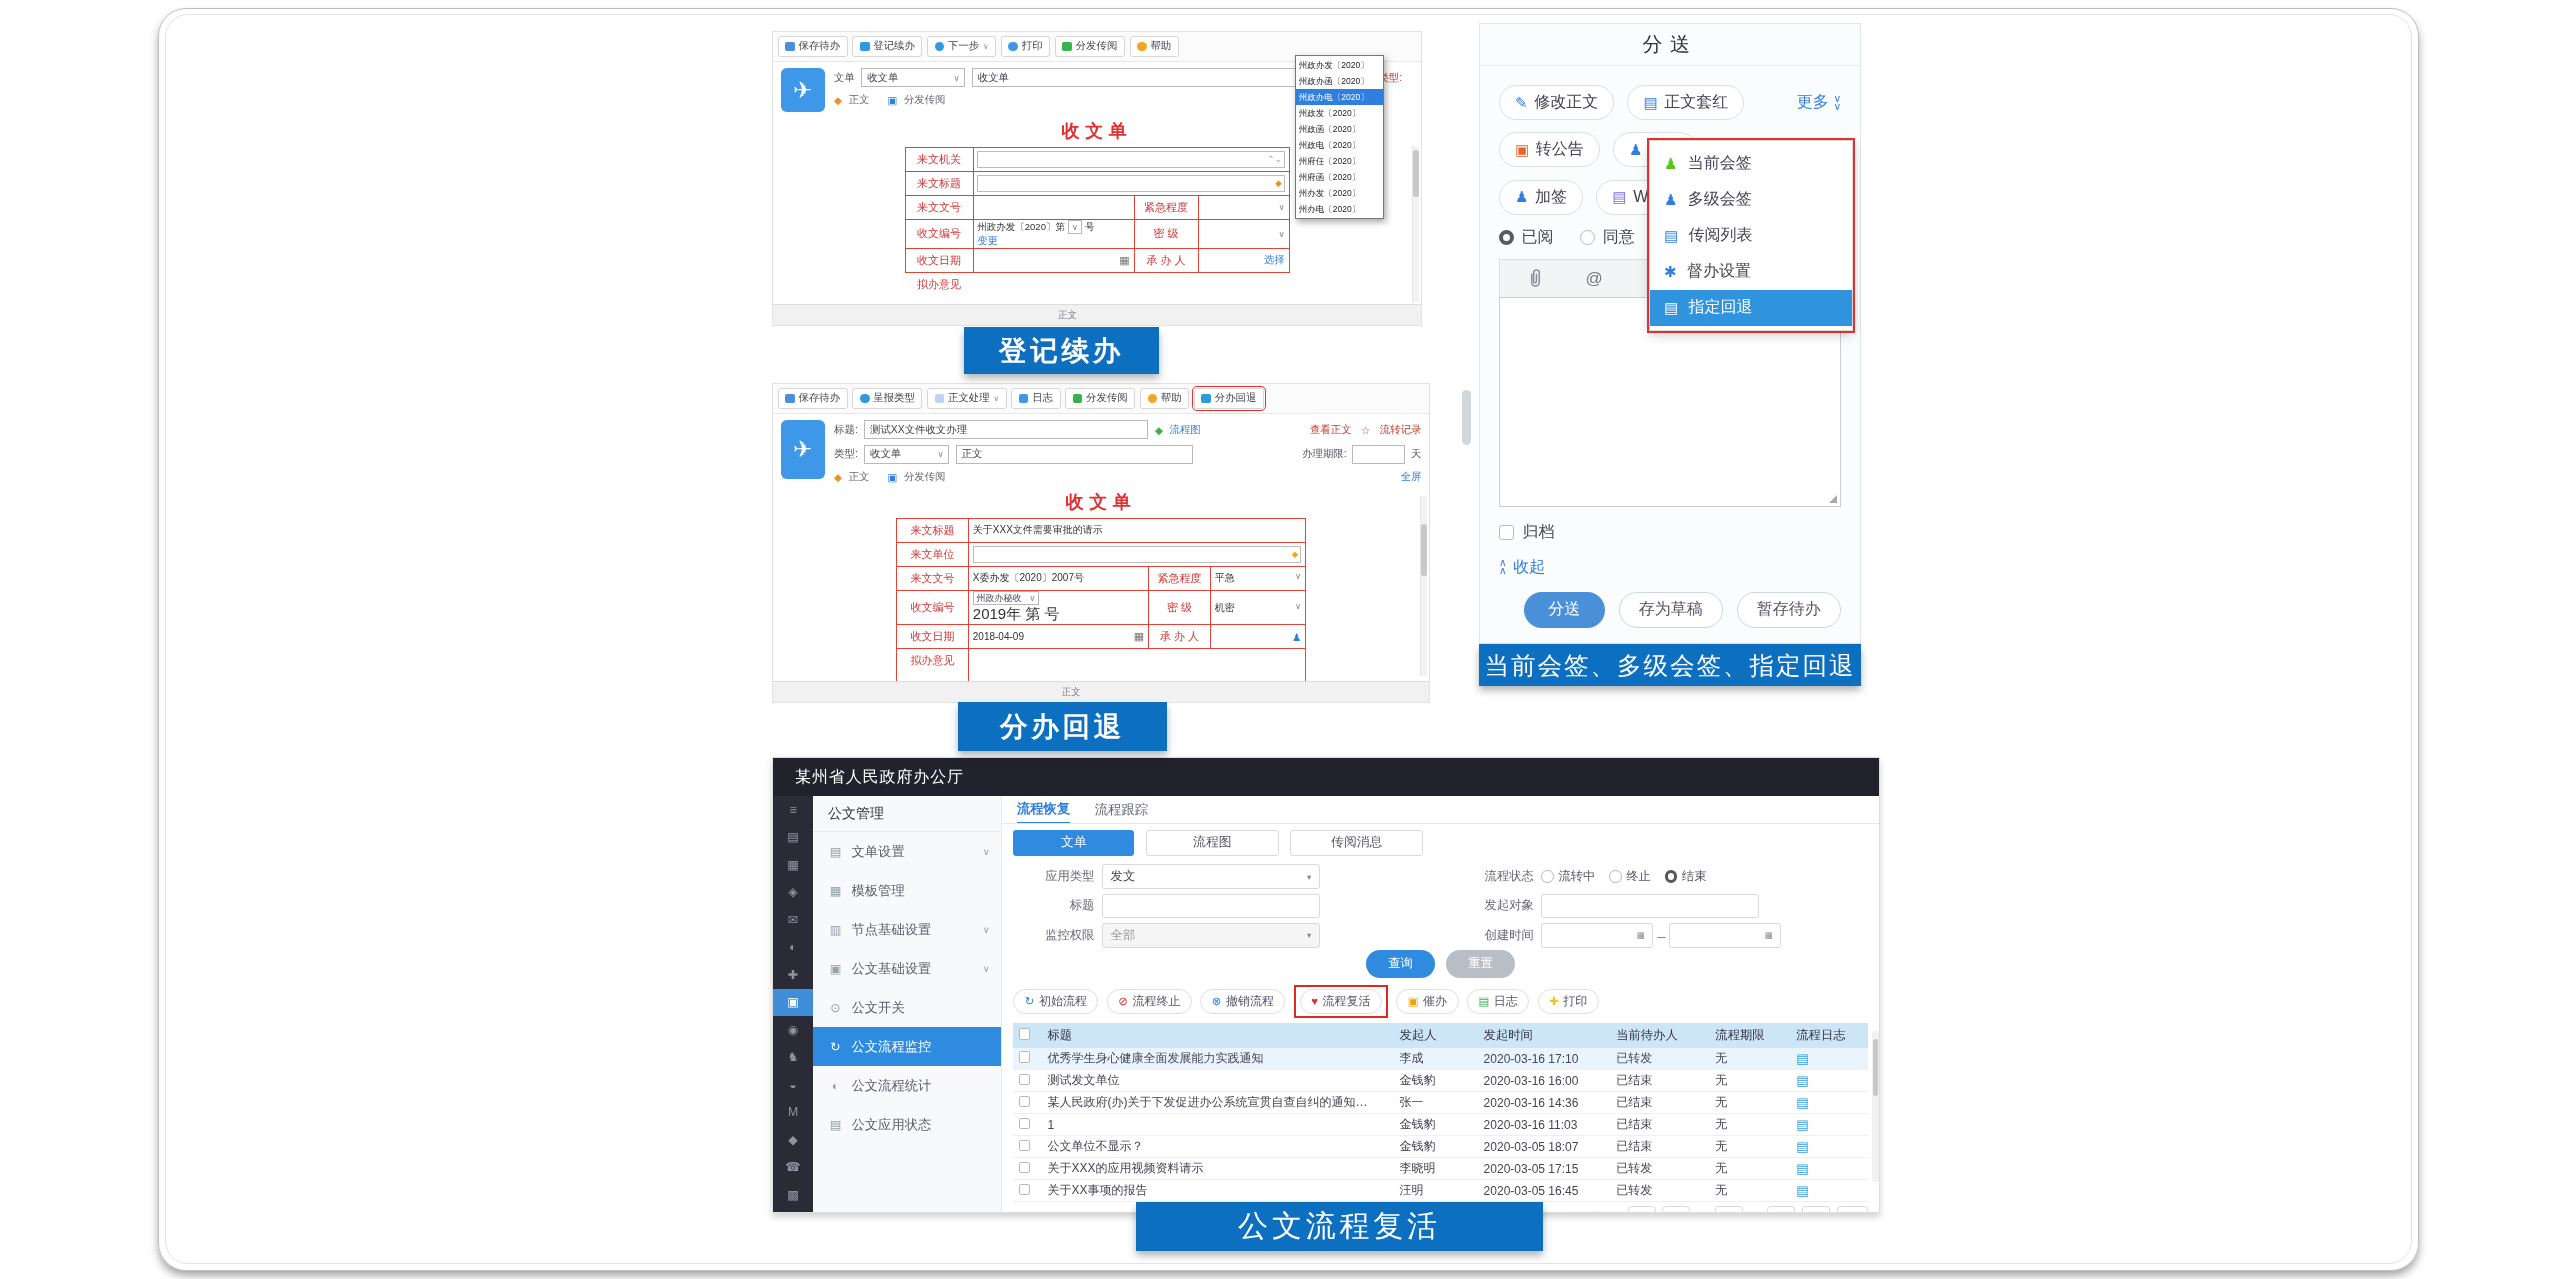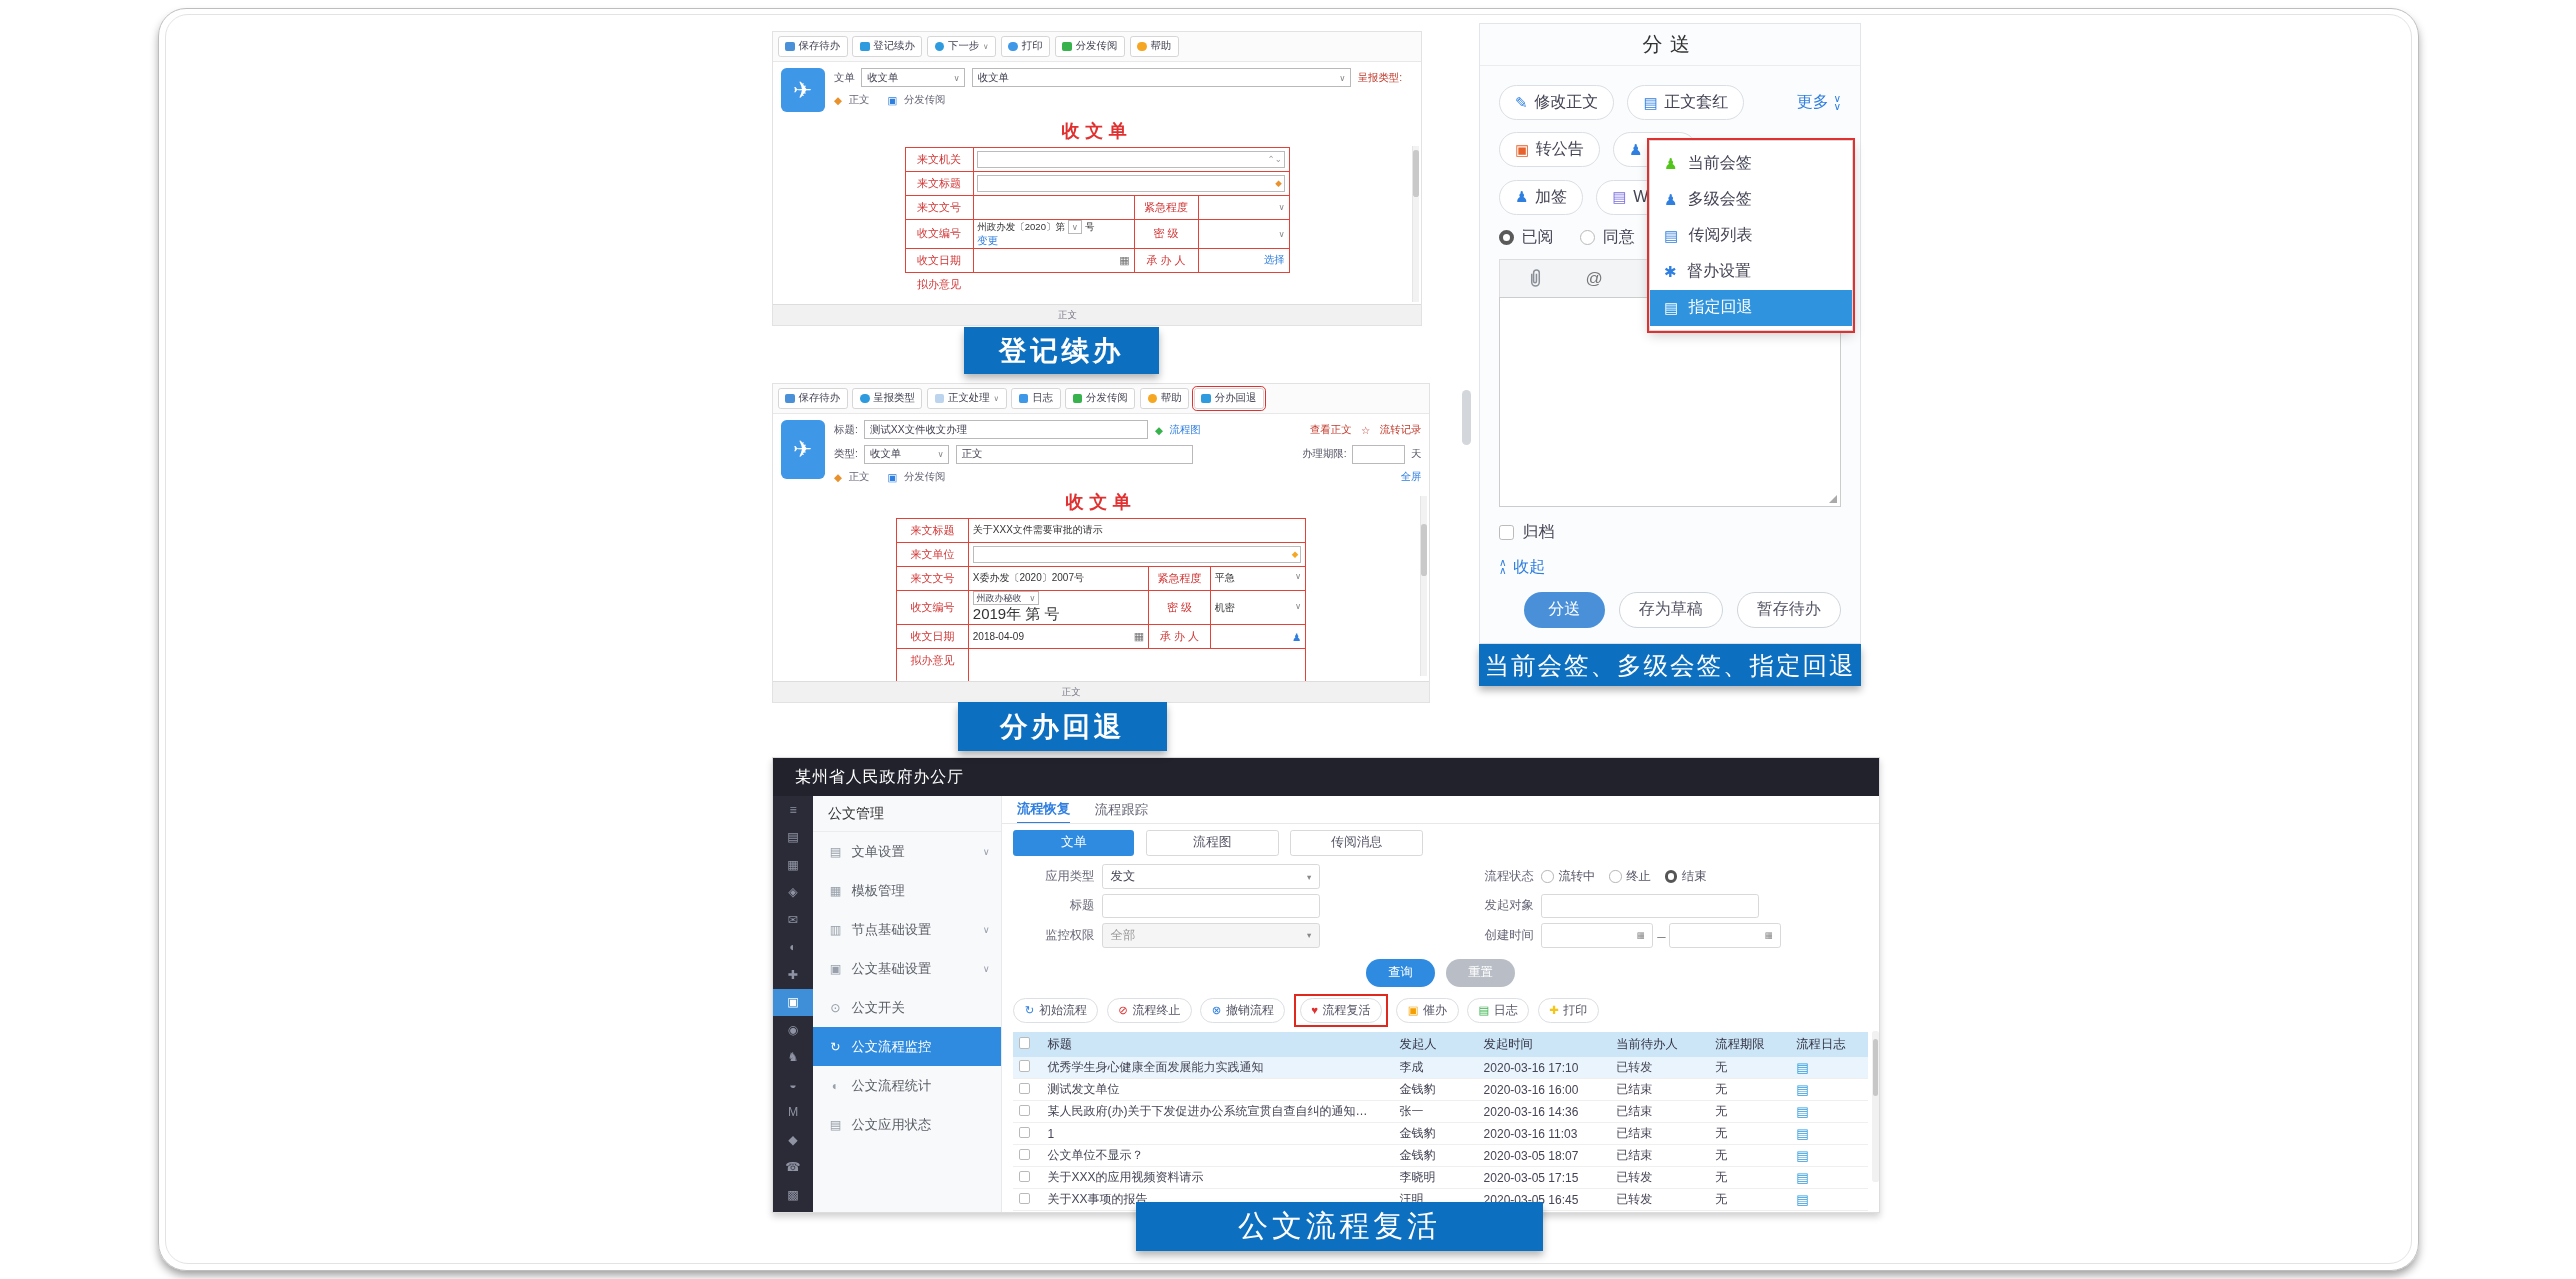--- a/index.html
+++ b/index.html
@@ -92,21 +92,21 @@
 .flabel{width:81px;text-align:right;font-size:12.3px;color:#667;margin-right:7.6px;flex:none;white-space:nowrap}
 .fctl{height:24.6px;border:0.9px solid #d9d9d9;border-radius:2.8px;background:#fff;display:flex;align-items:center;padding:0 7.6px;font-size:12.3px;color:#445;gap:5.7px}
 .fctl .mchev{margin-left:auto;color:#888;font-size:8.5px}
 .fctl.dis{background:#f5f5f5;color:#999}
 .w230{width:218px}.w120{width:112px}
 .fradios{display:flex;gap:14px;font-size:12.3px;color:#556;align-items:flex-start}
 .frd{display:flex;align-items:center;gap:4.7px}
 .rdo2{width:12.3px;height:12.3px;border-radius:50%;border:0.9px solid #b9b9b9;background:#fff;display:inline-block}
 .rdo2.on{border:3.8px solid #555}
 .rangesep{color:#888;margin:0 3.8px}
-.dbtns{display:flex;gap:11.4px;justify-content:center;margin-top:11px}
+.dbtns{display:flex;gap:11.4px;justify-content:center;margin-top:2px}
 .dbtn-q{height:27.5px;padding:0 22px;border-radius:14px;background:#2f8be0;color:#fff;font-size:12.3px;display:flex;align-items:center}
 .dbtn-r{height:27.5px;padding:0 22px;border-radius:14px;background:#b9bec6;color:#fff;font-size:12.3px;display:flex;align-items:center}
 .dacts{display:flex;gap:8.5px;align-items:center;margin-top:7.6px}
 .dact{height:24.6px;padding:0 10.4px;border:0.9px solid #dcdfe3;border-radius:13.3px;background:#fff;font-size:12px;color:#556;display:flex;align-items:center;gap:4.7px;white-space:nowrap}
 .ai{font-size:11.4px}
 .redbox2{border:2.8px solid #e0281e;padding:1.9px 3.8px;display:inline-flex;background:#fff}
 .dtable{width:100%;border-collapse:collapse;margin-top:5.7px;table-layout:fixed}
 .dtable th{background:#cde6f7;height:24.6px;font-size:12.3px;color:#334;text-align:left;padding:0 5.7px;font-weight:normal;white-space:nowrap}
 .dtable td{height:22px;font-size:12px;color:#445;padding:0 5.7px;border-bottom:0.9px solid #efefef;white-space:nowrap;overflow:hidden;text-overflow:ellipsis}
 tr.hl td{background:#e9f4fc}
@@ -240,20 +240,32 @@
         </table>
     </div>
     <div class="vtrack" style="right:1.9px;top:114px;height:156px">
         <div class="vthumb" style="top:3.8px;height:47px"></div>
       </div>
     <div class="mini-footer">
         <span>正文</span>
       </div>
   </div>
 
+  <div class="ddl" style="left:1295px;top:55px">
+    <div class="ddl-item">州政办发〔2020〕</div>
+    <div class="ddl-item">州政办函〔2020〕</div>
+    <div class="ddl-item sel">州政办电〔2020〕</div>
+    <div class="ddl-item">州政发〔2020〕</div>
+    <div class="ddl-item">州政函〔2020〕</div>
+    <div class="ddl-item">州政电〔2020〕</div>
+    <div class="ddl-item">州府任〔2020〕</div>
+    <div class="ddl-item">州府函〔2020〕</div>
+    <div class="ddl-item">州办发〔2020〕</div>
+    <div class="ddl-item">州办电〔2020〕</div>
+  </div>
   <div class="cap" style="left:964px;top:327px;width:195px;height:47px;font-size:27.5px">
       <span>登记续办</span>
     </div>
 
   <div class="shot" style="left:772px;top:383px;width:658px;height:320px">
     <div class="mtb-bar">
       <span class="mtb">
           <i class="ic" style="background:#4a90d9"></i>
           <span>保存待办</span>
         </span>

